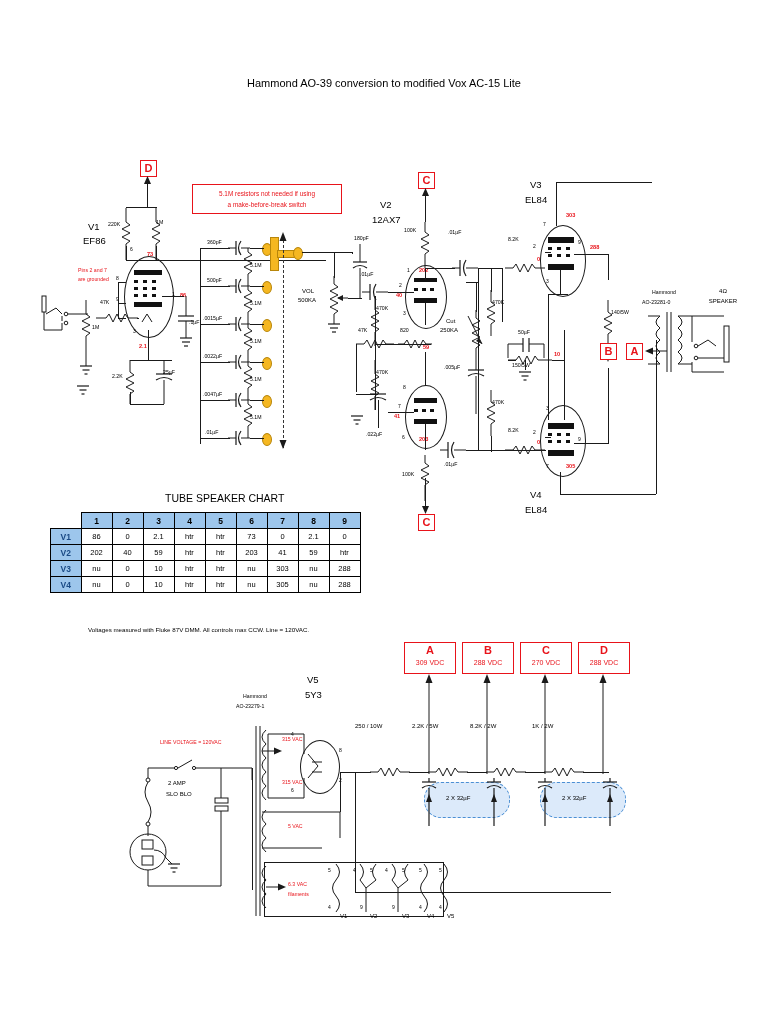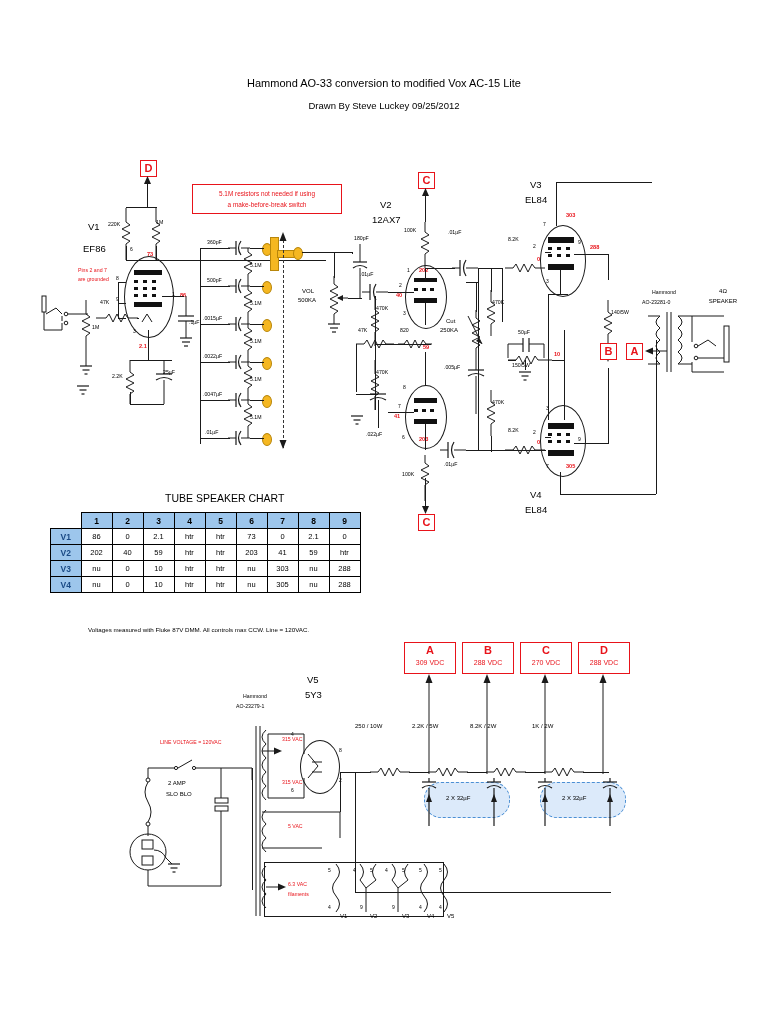--- a/index.html
+++ b/index.html
@@ -43,36 +43,35 @@
   .dot{position:absolute;width:8px;height:11px;border-radius:50%;background:#f5b721;border:1px solid #b8860b;}
   .sw-bar{position:absolute;background:#f5b721;border:1px solid #b8860b;}
   .dash{position:absolute;border-left:1px dashed #333;}
   svg{position:absolute;overflow:visible;}
 </style>
 </head>
 <body>
 
 <div class="sheet">
 
-  <div class="t ttl ctr" style="left:0;top:78px;width:768px;">Hammond AO-33 conversion to modified Vox AC-15 Lite</div>
-  <div class="t ctr" style="left:0;top:101px;width:768px;font-size:9.5px;">Drawn By Steve Luckey 09/25/2012</div>
+  <div class="t ttl ctr" style="left:0;top:78px;width:768px;">Hammond AO-39 conversion to modified Vox AC-15 Lite</div>
 
   <div class="mk" style="left:140px;top:160px;">D</div>
   <svg style="left:140px;top:176px;width:20px;height:26px;">
     <line x1="7.5" y1="26" x2="7.5" y2="6" stroke="#1a1a1a" stroke-width="1"></line>
     <polygon points="7.5,0 4,8 11,8" fill="#1a1a1a"></polygon>
   </svg>
 
   <div class="note" style="left:192px;top:184px;width:140px;">
     <div>5.1M resistors not needed if using</div>
     <div>a make-before-break switch</div>
   </div>
 
   <div class="t lbl" style="left:88px;top:222px;">V1</div>
-  <div class="t lbl" style="left:83px;top:244px;">EF86</div>
+  <div class="t lbl" style="left:83px;top:236px;">EF86</div>
   <div class="t sm red" style="left:78px;top:268px;">Pins 2 and 7</div>
   <div class="t sm red" style="left:78px;top:277px;">are grounded</div>
 
   <svg style="left:40px;top:296px;width:60px;height:44px;">
     <rect x="2" y="0" width="4" height="16" fill="none" stroke="#1a1a1a" stroke-width="1"></rect>
     <path d="M6 18 L16 12 L22 18" fill="none" stroke="#1a1a1a" stroke-width="1"></path>
     <circle cx="26" cy="18" r="1.8" fill="none" stroke="#1a1a1a" stroke-width="1"></circle>
     <circle cx="26" cy="27" r="1.8" fill="none" stroke="#1a1a1a" stroke-width="1"></circle>
     <path d="M4 16 L4 34 L22 34 L22 27" fill="none" stroke="#1a1a1a" stroke-width="1"></path>
     <line x1="22" y1="20" x2="22" y2="25" stroke="#1a1a1a" stroke-width="1"></line>

